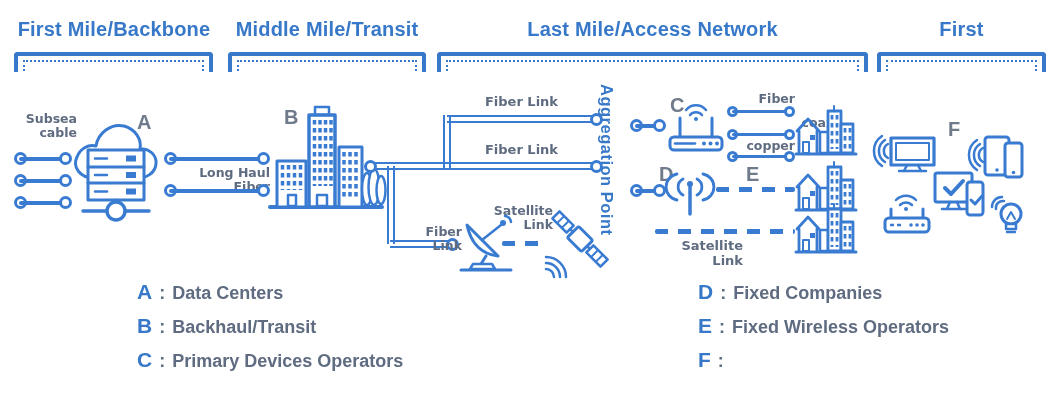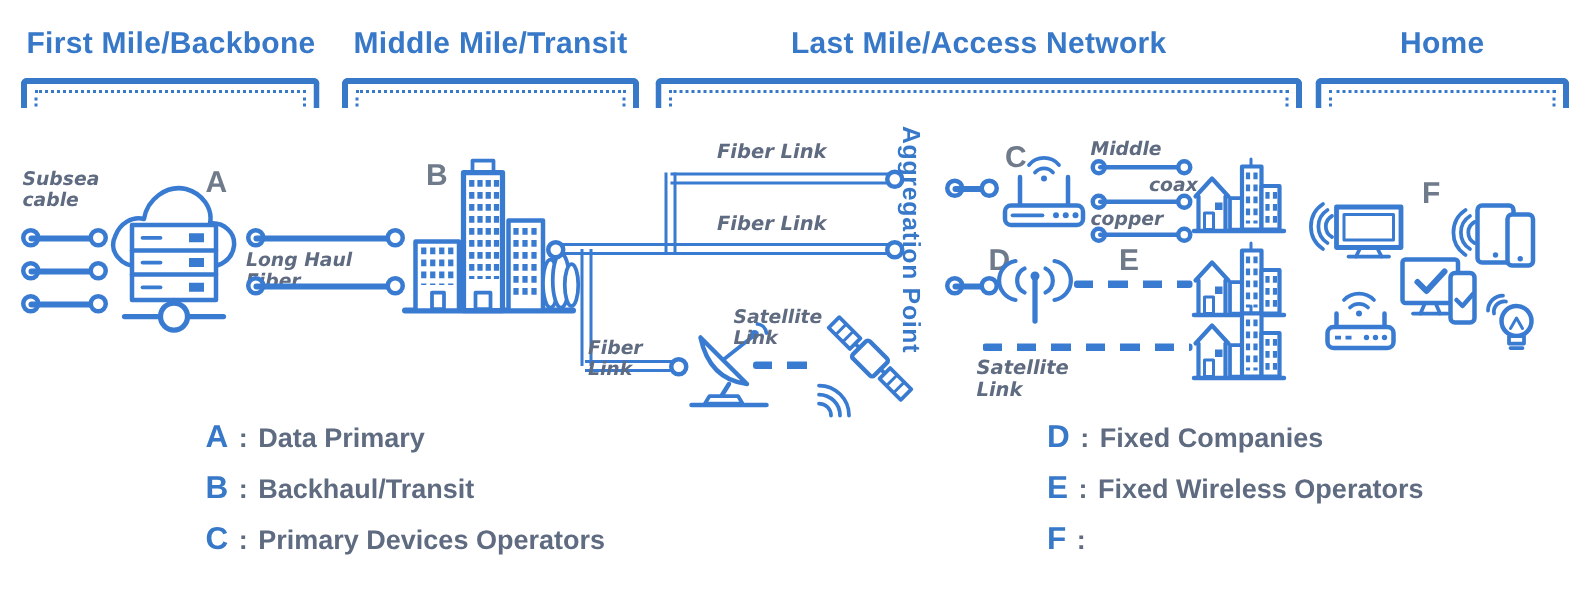--- a/index.html
+++ b/index.html
@@ -29,22 +29,22 @@
   .dumb.sm .bar{top:4px;height:3px;}
   .dumb.sm::before,.dumb.sm::after{width:5px;height:5px;}
   
   .dl-h{position:absolute;height:8px;border-top:2.5px solid var(--blue);border-bottom:2.5px solid var(--blue);box-sizing:border-box;}
   .dl-v{position:absolute;width:8px;border-left:2.5px solid var(--blue);border-right:2.5px solid var(--blue);box-sizing:border-box;}
   .node{position:absolute;width:7px;height:7px;border:3px solid var(--blue);border-radius:50%;background:#fff;}
   
   .dashline{position:absolute;height:5px;border-radius:2px;
     background:repeating-linear-gradient(90deg,var(--blue) 0 13px,transparent 13px 23px);}
   
-  .lbl{position:absolute;font-style:italic;font-weight:bold;font-size:12.5px;line-height:1.15;
-       color:var(--gray);text-align:left;font-family:"DejaVu Sans",sans-serif;}
+  .lbl{position:absolute;font-weight:bold;font-size:12.5px;line-height:1.15;
+       color:var(--gray);text-align:right;font-family:"DejaVu Sans",sans-serif;}
   
   .marker{position:absolute;font-weight:bold;font-size:20px;color:var(--marker);}
   
   .vtext{position:absolute;writing-mode:vertical-rl;font-weight:bold;font-size:16.5px;
          color:var(--accent);letter-spacing:.5px;white-space:nowrap;}
   
   .legend-row{position:absolute;display:flex;gap:7px;align-items:baseline;font-weight:bold;}
   .legend-key{font-size:21px;color:var(--accent);}
   .legend-sep{font-size:18px;color:var(--gray);}
   .legend-label{font-size:18px;color:var(--gray);}
@@ -56,21 +56,21 @@
   svg.icon .wins{stroke-dasharray:4.5 3.5;stroke-linecap:butt;}
 </style>
 </head>
 <body>
 
 <div id="stage">
 
   <div class="sec-title" style="left:14px;top:18px;width:200px;">First Mile/Backbone</div>
   <div class="sec-title" style="left:228px;top:18px;width:198px;">Middle Mile/Transit</div>
   <div class="sec-title" style="left:437px;top:18px;width:431px;">Last Mile/Access Network</div>
-  <div class="sec-title" style="left:877px;top:18px;width:169px;">Home</div>
+  <div class="sec-title" style="left:877px;top:18px;width:169px;">First</div>
 
   <div class="bracket" style="left:14px;top:52px;width:199px;">
       <div class="inner"></div>
     </div>
   <div class="bracket" style="left:228px;top:52px;width:198px;">
       <div class="inner"></div>
     </div>
   <div class="bracket" style="left:437px;top:52px;width:431px;">
       <div class="inner"></div>
     </div>
@@ -192,21 +192,21 @@
     <path d="M23,13 A8,8 0 0 1 35,13" style="stroke-width:2.5"></path>
     <path d="M19,8 A13,13 0 0 1 39,8" style="stroke-width:2.5"></path>
     <line x1="13" y1="35" x2="13" y2="16"></line>
     <line x1="45" y1="35" x2="45" y2="16"></line>
     <rect class="wf" x="3" y="35" width="52" height="13" rx="4"></rect>
     <line x1="8" y1="41.5" x2="28" y2="41.5" style="stroke-width:2.5"></line>
     <circle class="f" cx="37" cy="41.5" r="2"></circle>
       <circle class="f" cx="43.5" cy="41.5" r="2"></circle>
       <circle class="f" cx="50" cy="41.5" r="2"></circle>
   </svg>
-  <div class="lbl" style="left:727px;top:92px;width:68px;">Middle</div>
+  <div class="lbl" style="left:727px;top:92px;width:68px;">Fiber</div>
   <div class="dumb sm" style="left:727px;top:106px;width:68px;">
       <i class="bar"></i>
     </div>
   <div class="lbl" style="left:766px;top:116px;width:68px;">coax</div>
   <div class="dumb sm" style="left:727px;top:129px;width:68px;">
       <i class="bar"></i>
     </div>
   <div class="lbl" style="left:727px;top:139px;width:68px;">copper</div>
   <div class="dumb sm" style="left:727px;top:151px;width:68px;">
       <i class="bar"></i>
@@ -326,21 +326,21 @@
     <path d="M3,13 A10,10 0 0 1 13,3" style="stroke-width:2.5"></path>
     <circle class="wf" cx="22" cy="20" r="10"></circle>
     <path d="M18,25 l4,-7 l4,7" style="stroke-width:2"></path>
     <rect class="wf" x="17" y="30" width="10" height="5" style="stroke-width:2.5"></rect>
     <line x1="18" y1="38" x2="26" y2="38" style="stroke-width:2.5"></line>
   </svg>
 
   <div class="legend-row" style="left:137px;top:280px;">
     <span class="legend-key">A</span>
     <span class="legend-sep">:</span>
-    <span class="legend-label">Data Primary</span>
+    <span class="legend-label">Data Centers</span>
   </div>
   <div class="legend-row" style="left:137px;top:314px;">
     <span class="legend-key">B</span>
     <span class="legend-sep">:</span>
     <span class="legend-label">Backhaul/Transit</span>
   </div>
   <div class="legend-row" style="left:137px;top:348px;">
     <span class="legend-key">C</span>
     <span class="legend-sep">:</span>
     <span class="legend-label">Primary Devices Operators</span>

